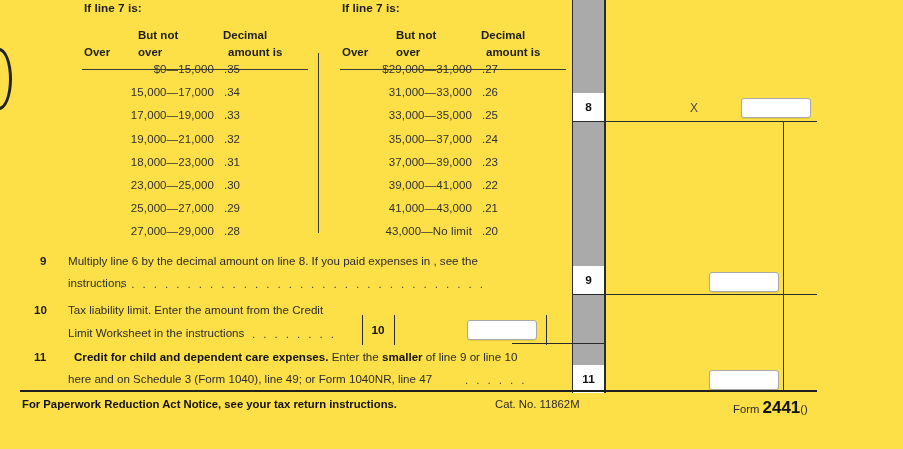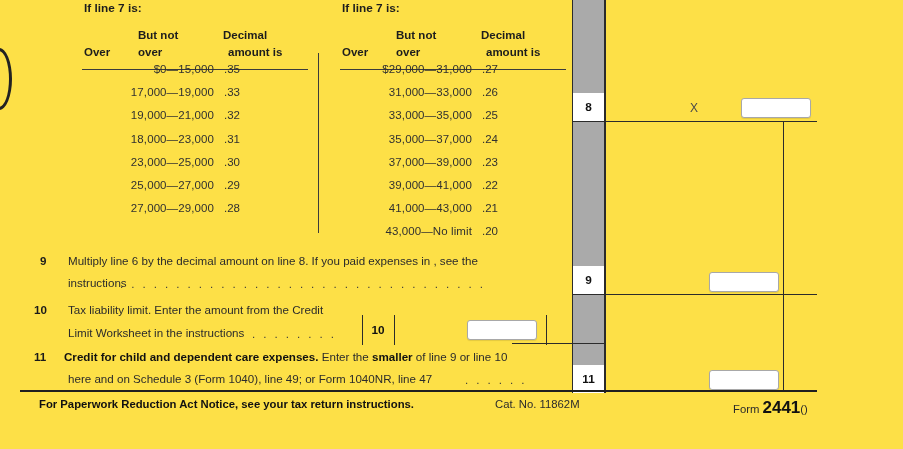--- a/index.html
+++ b/index.html
@@ -234,21 +234,21 @@
     width: 797px;
     height: 2.2px;
     background: #1f1f1f;
   }
   .footer {
     position: absolute;
     top: 398px;
     font-size: 11.3px;
     color: #2b2b2b;
   }
-  #footer-notice { left: 22px; font-weight: bold; color: #111111; margin-left: 17px; }
+  #footer-notice { left: 22px; font-weight: bold; color: #111111; }
   #footer-cat    { left: 495px; }
   #footer-form   { left: 733px; }
   #footer-form b { font-size: 17px; font-weight: bold; color: #111111; }
 </style>
 </head>
 <body>
 
 <div id="page">
 
   <div class="edge-glyph"></div>
@@ -262,20 +262,24 @@
       <span class="h-over2">over</span>
       <span class="h-dec2">amount is</span>
       <div class="hdr-rule"></div>
     </div>
     <div class="rows">
       <div class="drow">
         <span class="range">$0—15,000</span>
         <span class="dec">.35</span>
       </div>
       <div class="drow">
+        <span class="range">15,000—17,000</span>
+        <span class="dec">.34</span>
+      </div>
+      <div class="drow">
         <span class="range">17,000—19,000</span>
         <span class="dec">.33</span>
       </div>
       <div class="drow">
         <span class="range">19,000—21,000</span>
         <span class="dec">.32</span>
       </div>
       <div class="drow">
         <span class="range">18,000—23,000</span>
         <span class="dec">.31</span>
@@ -360,21 +364,21 @@
   <div class="l10-group" style="left:362px; top:315px; width:186px; height:30px;">
     <div class="l10-left-rule"></div>
     <div class="l10-label">10</div>
     <div class="l10-mid-rule"></div>
     <div class="l10-right-rule"></div>
     <input class="field" style="left: 105px; top: 5px; width: 70px; height: 20px;" type="text" value="">
   </div>
 
   <div class="line-row">
     <span class="line-no" style="left:34px; top:350px;">11</span>
-    <span class="line-text" style="left:64px; top:350px;"><b>Credit for child and dependent care expenses.</b><span> Enter the </span><b>smaller</b><span> of line 9 or line 10</span></span>
+    <span class="line-text" style="left:74px; top:350px;"><b>Credit for child and dependent care expenses.</b><span> Enter the </span><b>smaller</b><span> of line 9 or line 10</span></span>
     <span class="line-text" style="left:68px; top:372px;">here and on Schedule 3 (Form 1040), line 49; or Form 1040NR, line 47</span>
     <span class="line-text leader" style="left:465px; top:373px;">. . . . . .</span>
   </div>
 
   <div class="num-col-border-left"></div>
   <div class="num-col-border-right"></div>
 
   <div class="gray-seg" style="top:0px;   height:93px;"></div>
   <div class="gray-seg" style="top:122px; height:144px;"></div>
   <div class="gray-seg" style="top:295px; height:70px;"></div>

